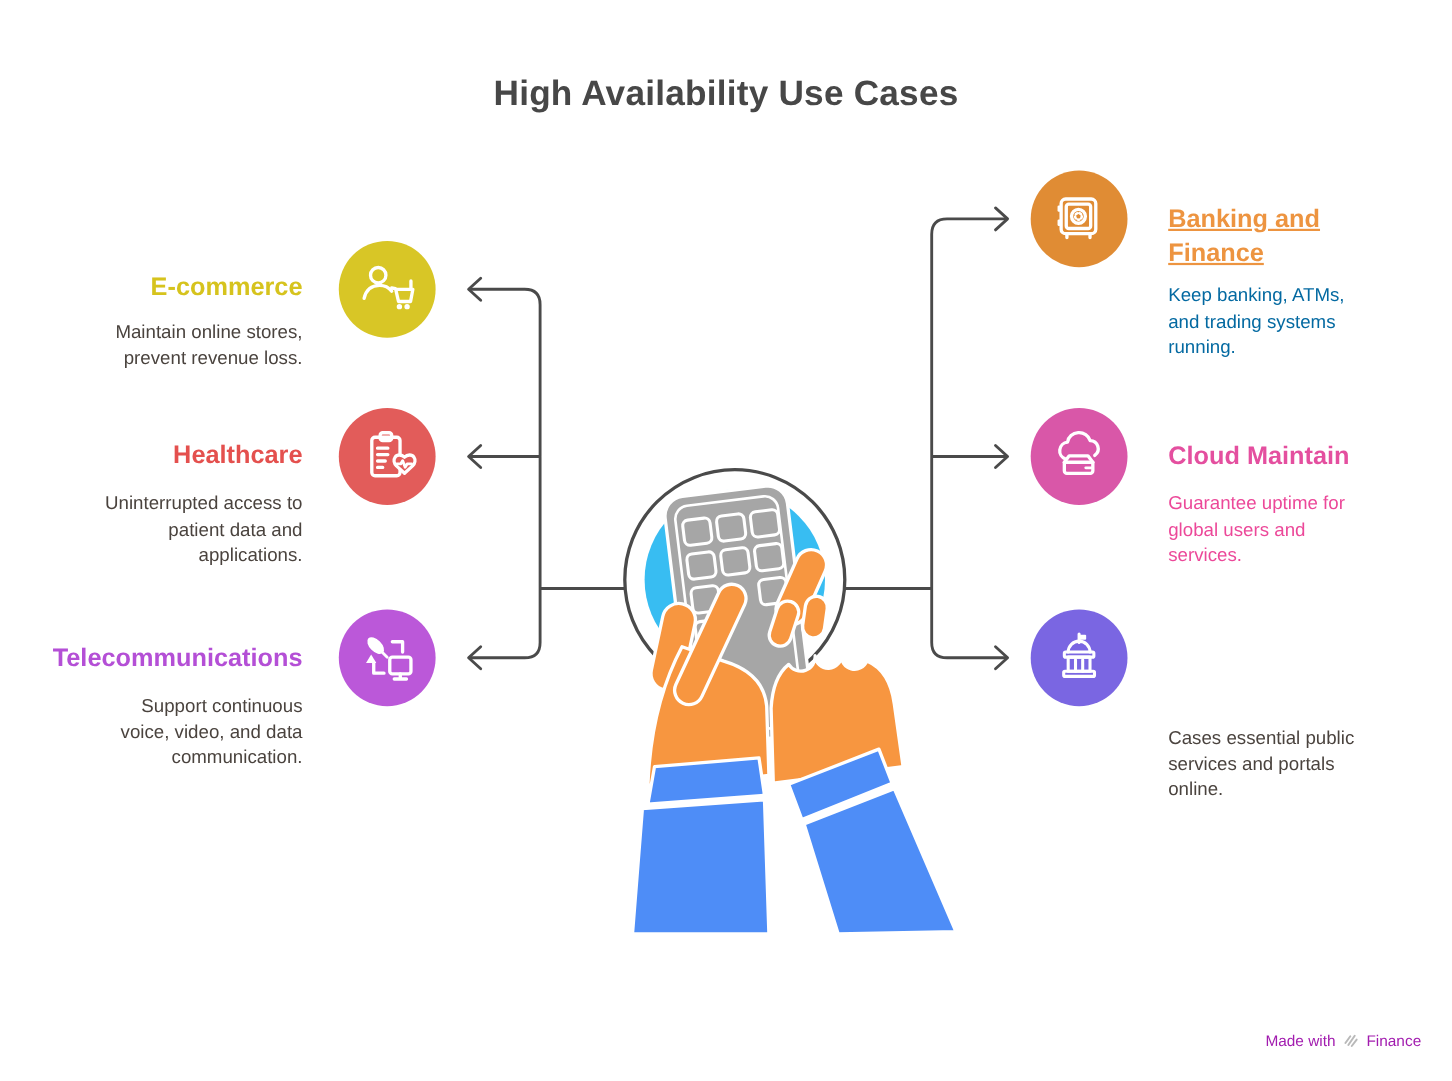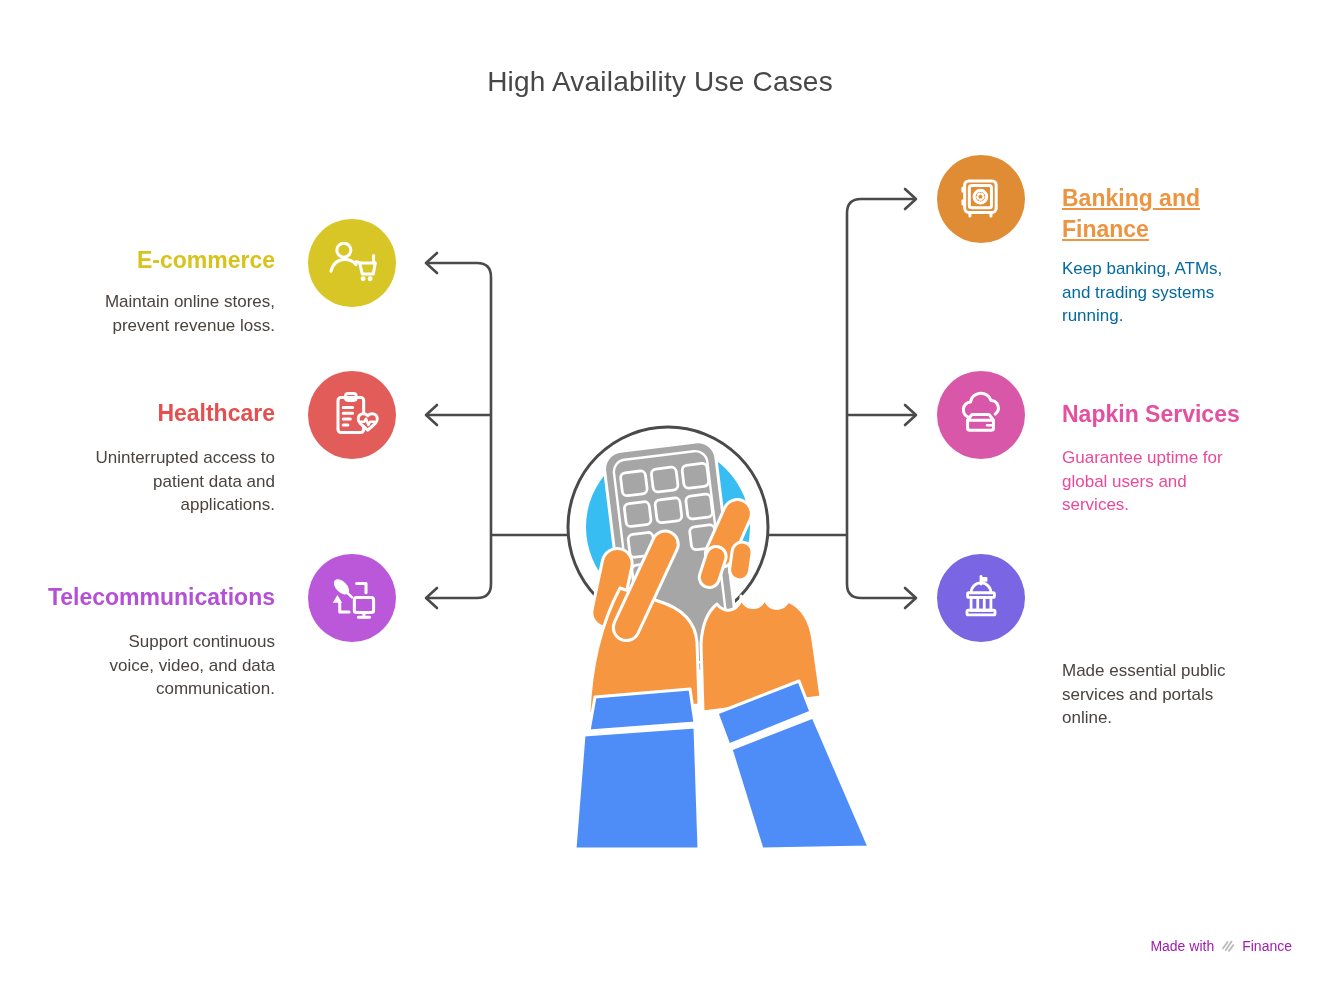--- a/index.html
+++ b/index.html
@@ -2,21 +2,21 @@
 <html><head>
 <meta charset="utf-8">
 <style>
   html,body{margin:0;padding:0;background:#ffffff;}
   .canvas{
     position:relative;width:1320px;height:983px;background:#ffffff;overflow:hidden;
     font-family:"Liberation Sans",sans-serif;
   }
   .page-title{
     position:absolute;top:66px;left:0;width:100%;text-align:center;
-    font-size:28px;font-weight:normal;letter-spacing:.2px;
+    font-size:32px;font-weight:bold;letter-spacing:.2px;
   }
   .icon-circle{
     position:absolute;width:88px;height:88px;border-radius:50%;
     display:flex;align-items:center;justify-content:center;
   }
   .ltitle,.rtitle{
     position:absolute;font-size:23px;font-weight:bold;line-height:31px;white-space:pre-line;
   }
   .lbody,.rbody{
     position:absolute;font-size:17px;line-height:23.5px;white-space:pre-line;
@@ -142,34 +142,34 @@
       <rect x="10" y="8.5" width="27" height="27" rx="3.5"></rect>
       <rect x="14" y="12.5" width="19" height="19" rx="2"></rect>
       <circle cx="23.5" cy="22" r="5.4"></circle>
       <circle cx="23.5" cy="22" r="2.6" stroke-width="2" stroke-dasharray="1.4 1.8"></circle>
       <rect x="7.2" y="13.5" width="3.2" height="5" rx="1" fill="#ffffff" stroke="none"></rect>
       <rect x="7.2" y="24.5" width="3.2" height="5" rx="1" fill="#ffffff" stroke="none"></rect>
       <path d="M14.5 35.5 v3 M32.5 35.5 v3"></path>
     </svg>
   </div>
 
-  <div class="rtitle" style="top: 399px; color: rgb(228, 79, 159);">Napkin Services</div>
+  <div class="rtitle" style="top: 399px; color: rgb(228, 79, 159);">Cloud Maintain</div>
   <div class="rbody" style="top: 446px; color: #ec4899;">Guarantee uptime for
 global users and
 services.</div>
   <div class="icon-circle" style="left: 937px; top: 371px; background-color: rgb(217, 87, 168);">
     <svg width="56" height="56" viewBox="0 0 48 48" fill="none" stroke="#ffffff" stroke-width="2.6" stroke-linecap="round" stroke-linejoin="round">
       <path d="M13.5 26 a6.8 6.8 0 0 1 1.5 -13.2 a9 8.5 0 0 1 17.6 -1.2 a6.4 6.4 0 0 1 3.6 11.6"></path>
       <path d="M12.5 28.5 l3.8 -5 h14.6 l3.8 5 v6.6 a2 2 0 0 1 -2 2 h-18.2 a2 2 0 0 1 -2 -2 z" fill="#d957a8"></path>
       <path d="M12.5 28.5 h22.2"></path>
       <path stroke-width="2.2" d="M29.2 32.8 h4"></path>
     </svg>
   </div>
 
-  <div class="rbody" style="top: 659px; color: rgb(74, 67, 62);">Made essential public
+  <div class="rbody" style="top: 659px; color: rgb(74, 67, 62);">Cases essential public
 services and portals
 online.</div>
   <div class="icon-circle" style="left: 937px; top: 554px; background-color: rgb(122, 102, 226);">
     <svg width="56" height="56" viewBox="0 0 48 48" fill="none" stroke="#ffffff" stroke-width="2.4" stroke-linecap="round" stroke-linejoin="round">
       <path d="M24 5.5 v6.5"></path>
       <rect x="24" y="6" width="5.5" height="4" rx="0.8" fill="#ffffff" stroke="none"></rect>
       <path d="M15.5 19.5 a8.5 8.5 0 0 1 17 0"></path>
       <rect x="12.5" y="19.5" width="23" height="4" rx="1"></rect>
       <rect x="15.5" y="23.5" width="17" height="11"></rect>
       <path d="M21.2 25.5 v9 M26.8 25.5 v9"></path>

